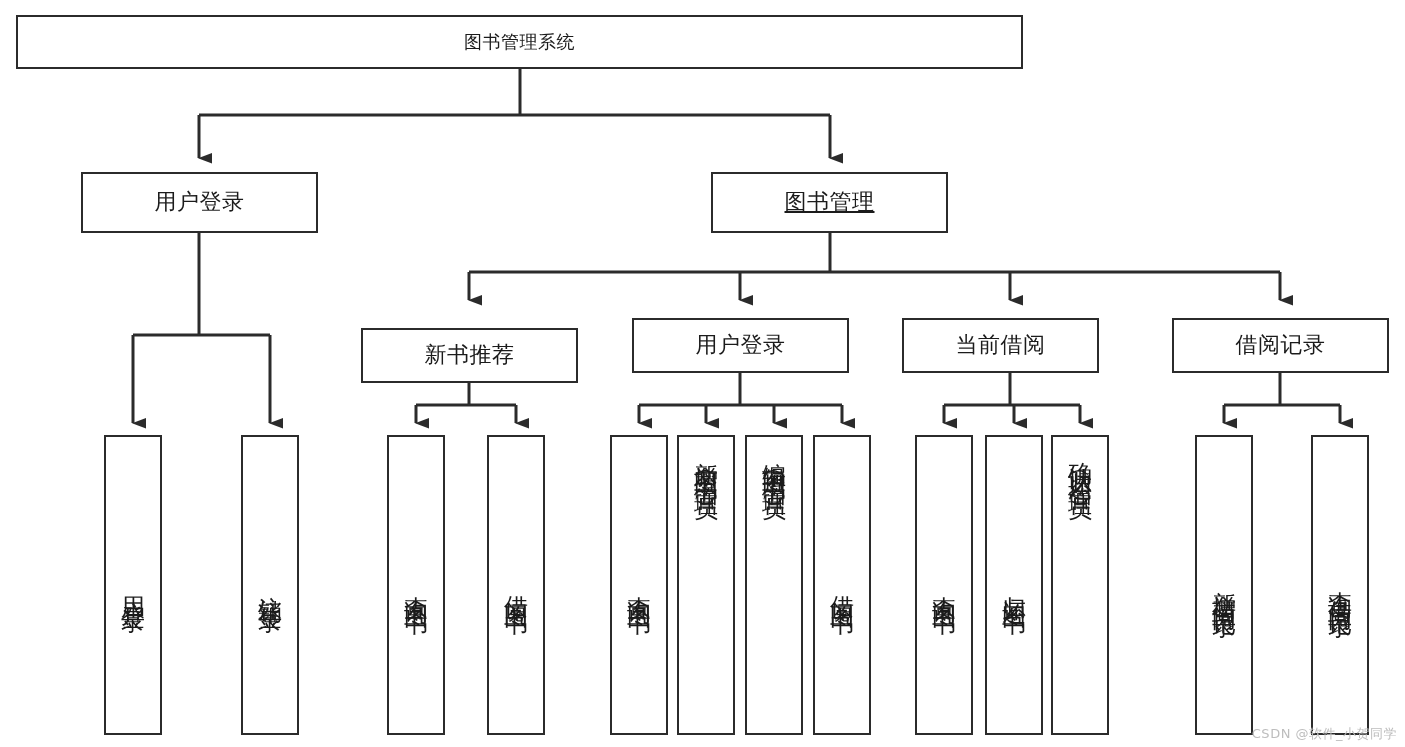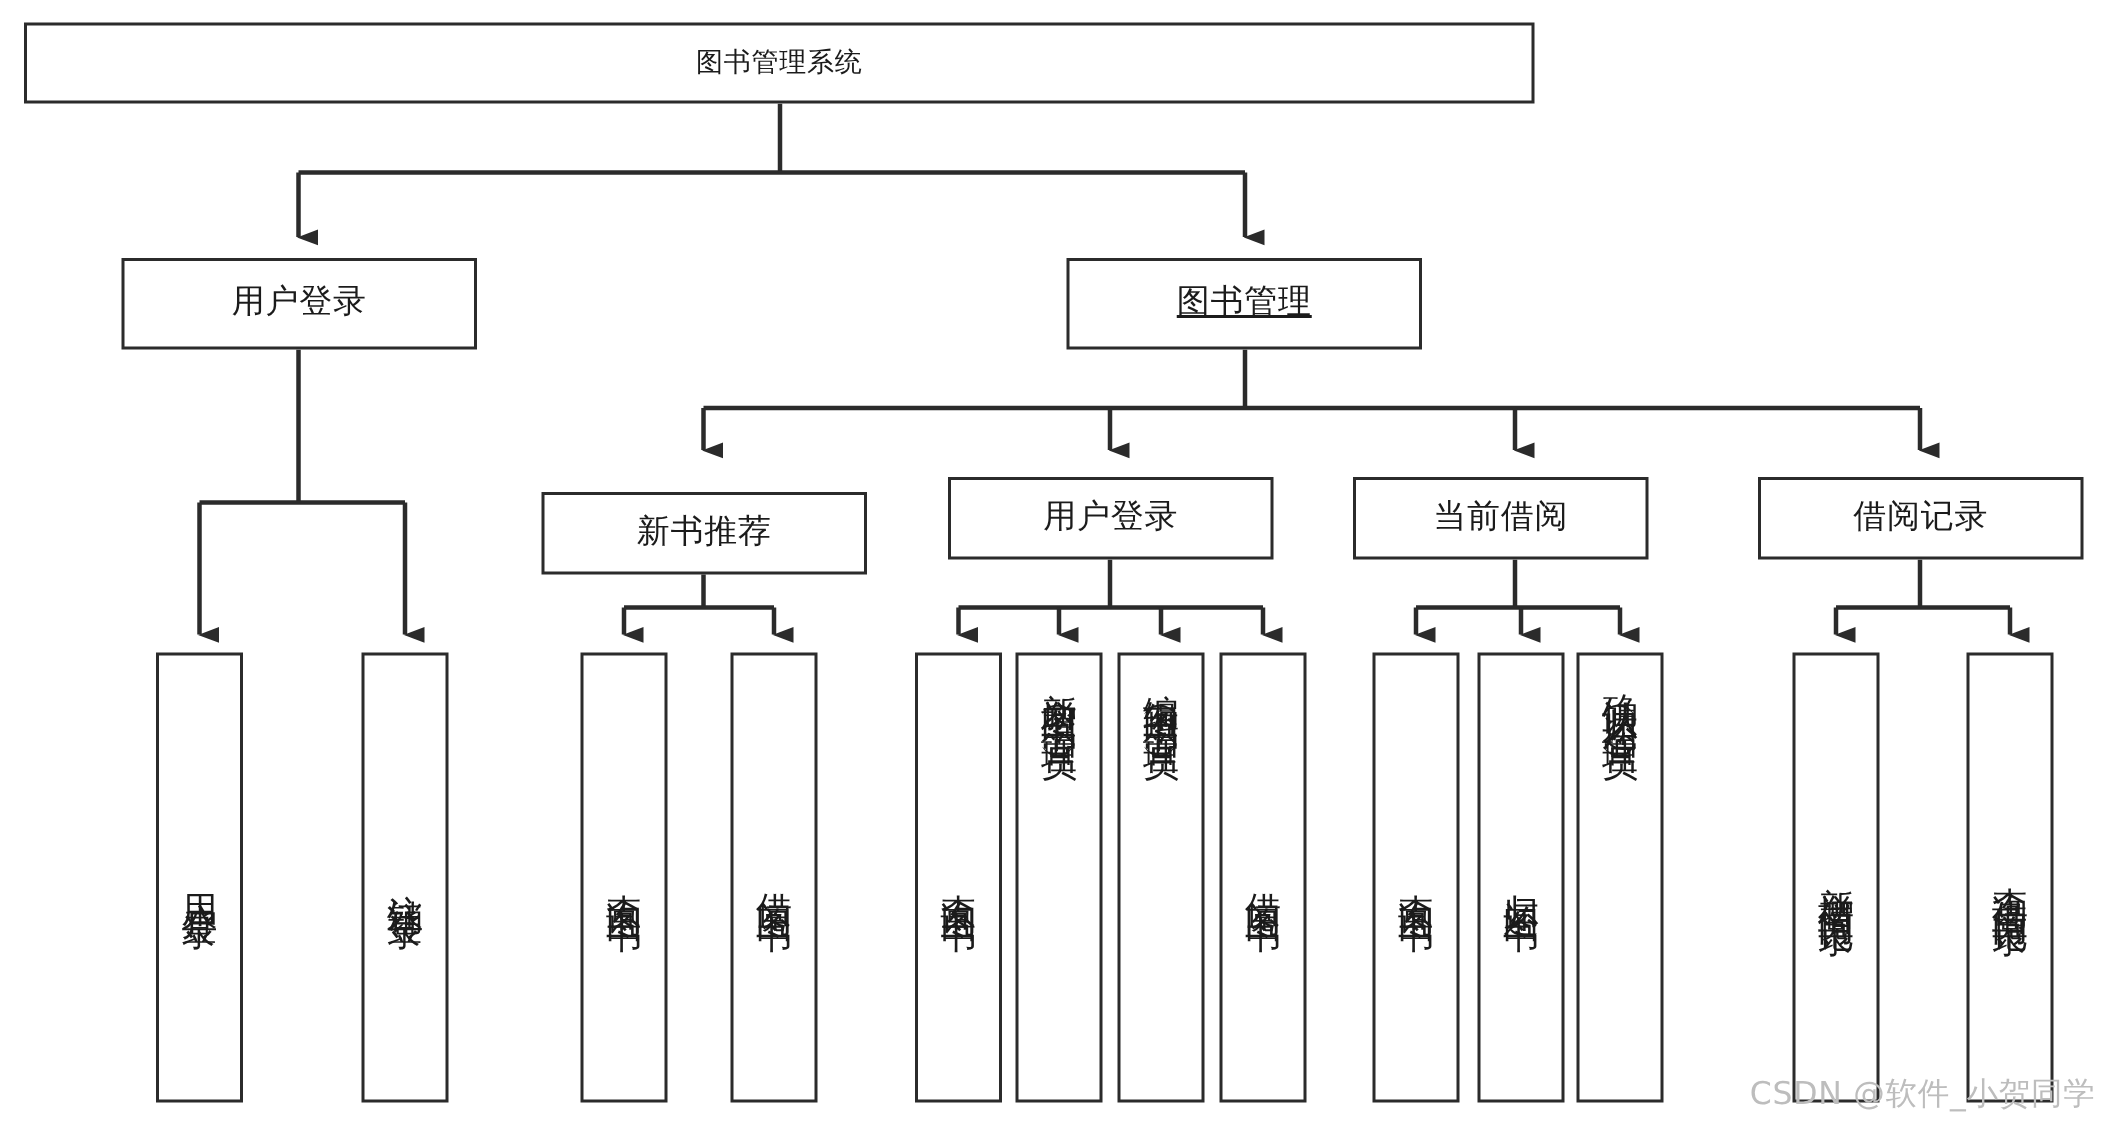--- a/index.html
+++ b/index.html
@@ -66,21 +66,21 @@
     text-orientation: upright;
     font-size: 24px;
     line-height: 1;
     letter-spacing: 5px;
     padding: 6px 0 2px 0;
   }
   .watermark {
     position: absolute;
     right: 8px;
     bottom: 4px;
-    font-size: 21px;
+    font-size: 13px;
     color: #bdbdbd;
     font-family: "DejaVu Sans", "Liberation Sans", sans-serif;
     white-space: nowrap;
     letter-spacing: 0.5px;
   }
 </style>
 </head>
 <body>
 
 <div id="canvas">

